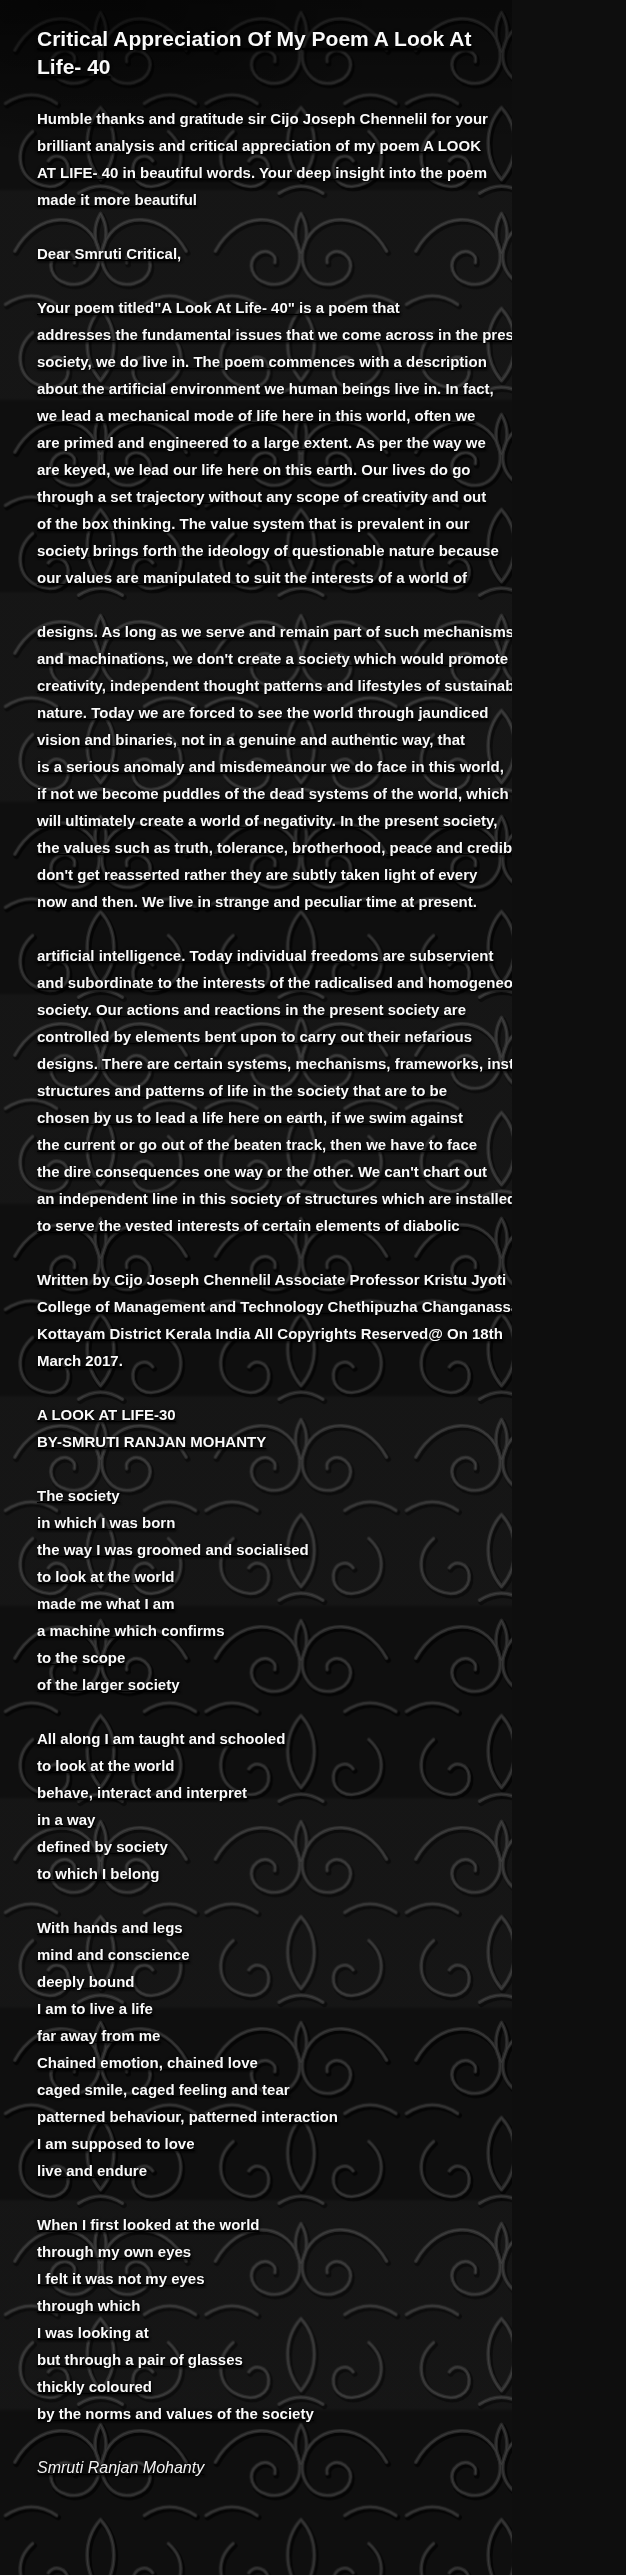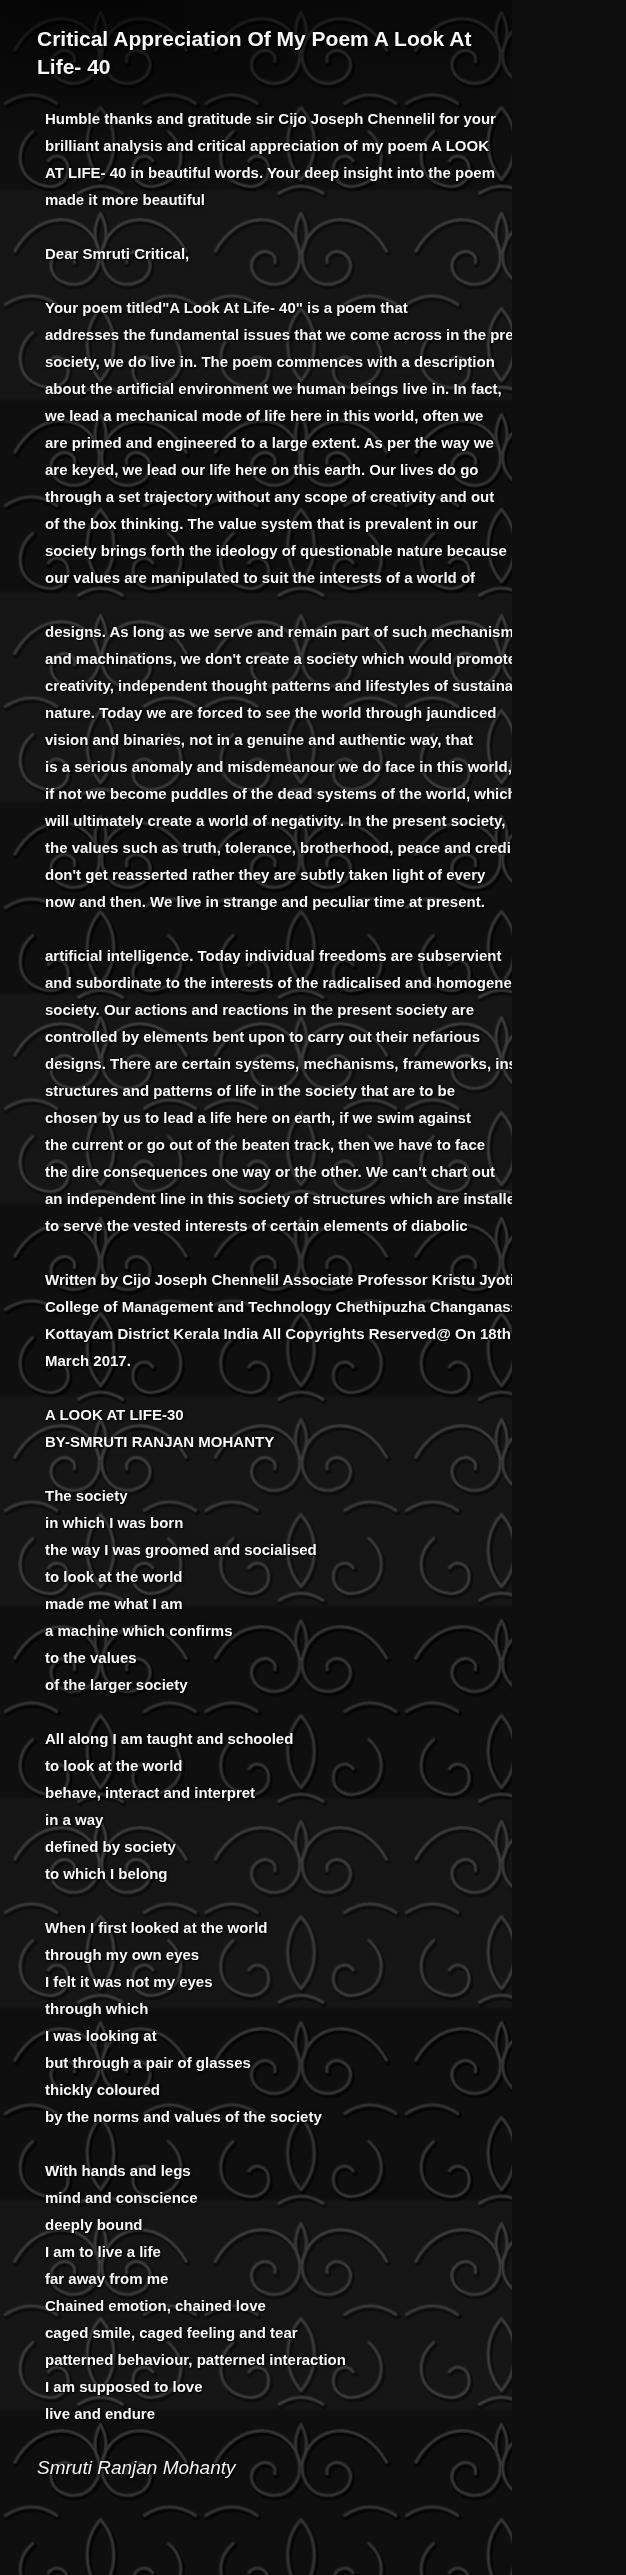--- a/index.html
+++ b/index.html
@@ -9,20 +9,21 @@
     height: 2576px;
     overflow: hidden;
     background: #0e0e0e;
   }
   .page {
     position: relative;
     width: 512px;
     height: 2576px;
     overflow: hidden;
     font-family: "Liberation Sans", "DejaVu Sans", sans-serif;
+    text-decoration: underline;
   }
   .bg {
     position: absolute;
     left: 0; top: 0;
     z-index: 0;
     display: block;
   }
   .bg-overlay {
     position: absolute;
     inset: 0;
@@ -48,27 +49,27 @@
     text-shadow: 1px 1px 1.6px #000, 0 0 3.1px rgba(0,0,0,0.7);
   }
   .title {
     font-size: 21px;
     line-height: 28px;
     font-weight: bold;
     margin: 0 0 24px 0;
     white-space: pre;
   }
   .block {
-    margin: 0 0 27px 8px;
+    margin: 0 0 27px 0;
     white-space: pre;
   }
   .signature {
     font-style: italic;
     font-weight: normal;
-    font-size: 19px;
+    font-size: 16px;
     line-height: 27px;
     margin-top: 16px;
     white-space: pre;
     color: #f3f3f3;
   }
 </style>
 </head>
 <body>
 
 <div class="page">
@@ -160,47 +161,47 @@
 
     <div class="block">A LOOK AT LIFE-30
 BY-SMRUTI RANJAN MOHANTY</div>
 
     <div class="block">The society
 in which I was born
 the way I was groomed and socialised
 to look at the world
 made me what I am
 a machine which confirms
-to the values
+to the scope
 of the larger society</div>
 
     <div class="block">All along I am taught and schooled
 to look at the world
 behave, interact and interpret
 in a way
 defined by society
 to which I belong</div>
-
-    <div class="block">When I first looked at the world
-through my own eyes
-I felt it was not my eyes
-through which
-I was looking at
-but through a pair of glasses
-thickly coloured
-by the norms and values of the society</div>
 
     <div class="block">With hands and legs
 mind and conscience
 deeply bound
 I am to live a life
 far away from me
 Chained emotion, chained love
 caged smile, caged feeling and tear
 patterned behaviour, patterned interaction
 I am supposed to love
 live and endure</div>
 
+    <div class="block">When I first looked at the world
+through my own eyes
+I felt it was not my eyes
+through which
+I was looking at
+but through a pair of glasses
+thickly coloured
+by the norms and values of the society</div>
+
     <div class="signature">Smruti Ranjan Mohanty</div>
 
   </div>
 </div>
 
 
 </body></html>

